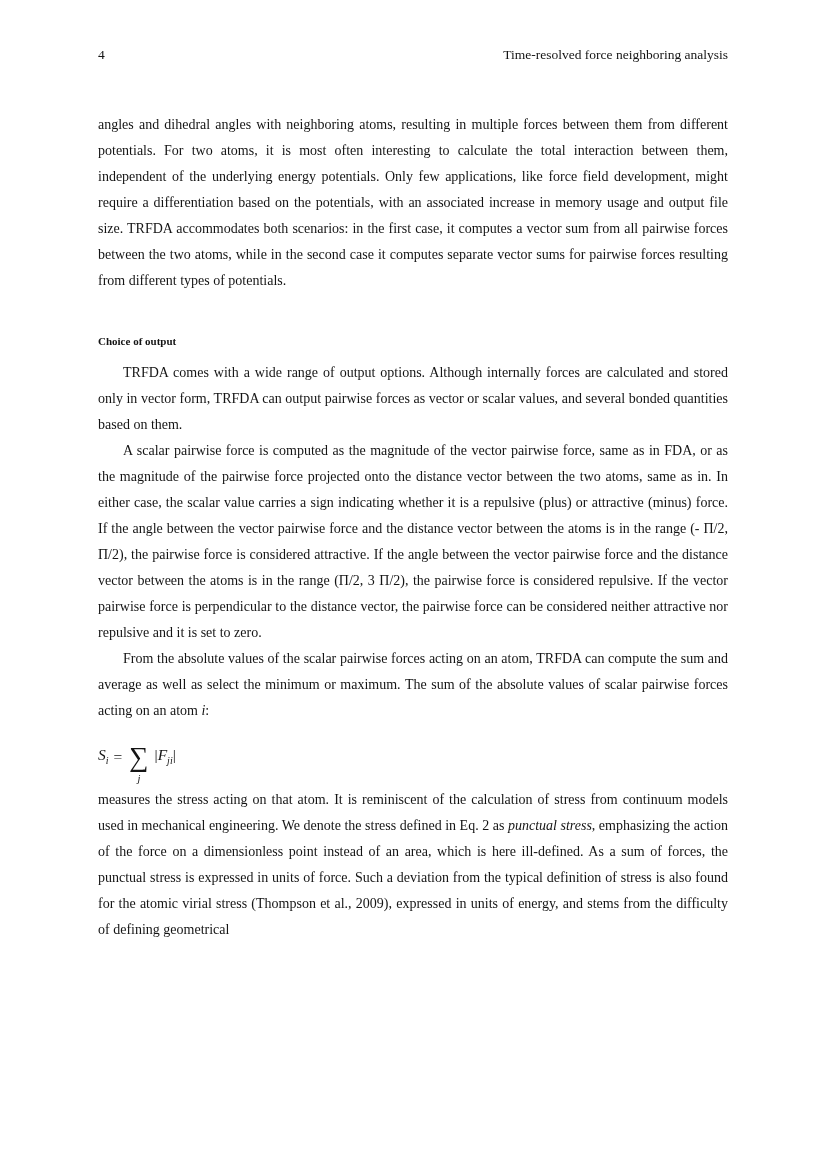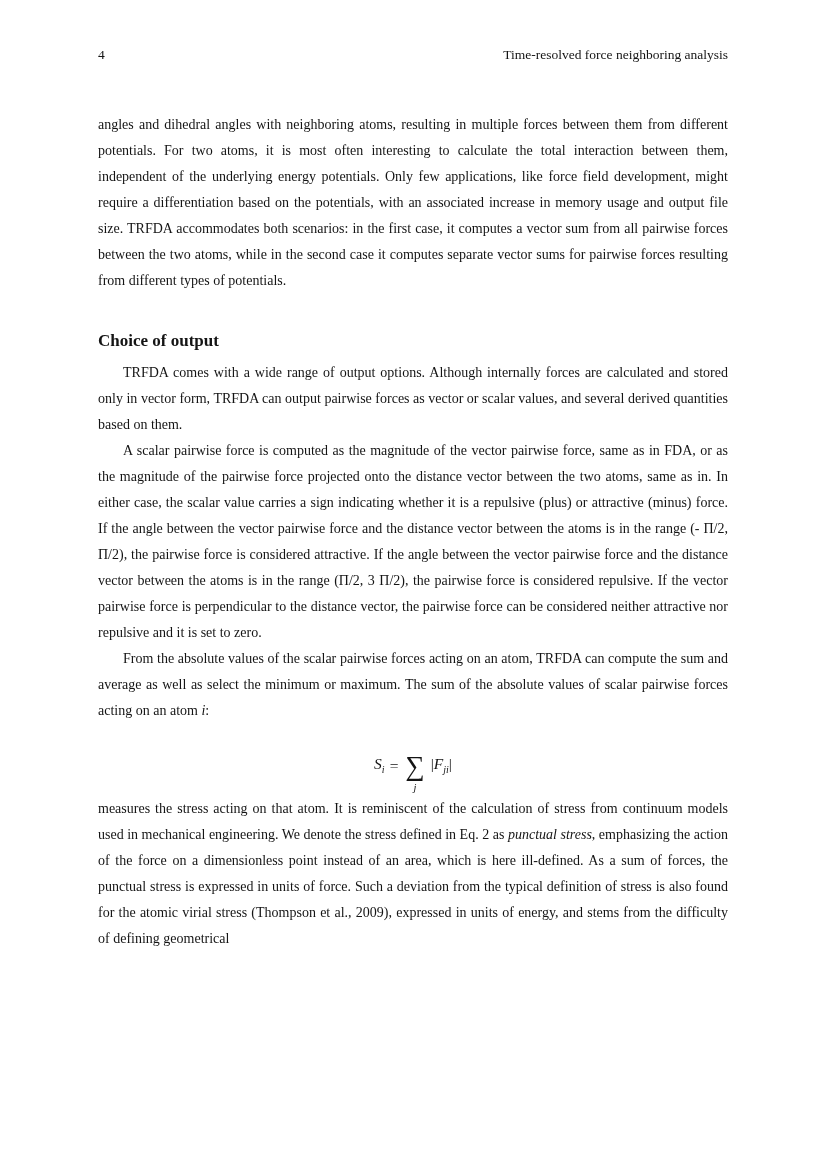--- a/index.html
+++ b/index.html
@@ -36,34 +36,33 @@
     text-align: justify;
   }
   .para {
     margin: 0;
     padding: 0;
   }
   .para.indent {
     text-indent: 25px;
   }
   .section-heading {
-    font-size: 17px;
+    font-size: 11px;
     font-weight: bold;
     line-height: 26px;
     margin: 34px 0 6px 0;
     text-align: left;
   }
   .italic-term {
     font-style: italic;
   }
   .equation {
     display: flex;
-    justify-content: center;
     align-items: center;
-    margin: 21px 0 10px 0;
+    margin: 12px 0 10px 0;
     font-size: 15.5px;
     line-height: 1;
   }
   .eq-var {
     font-style: italic;
   }
   .eq-sub {
     font-style: italic;
     font-size: 10px;
     vertical-align: -4px;
@@ -104,21 +103,21 @@
     <span>Time-resolved force neighboring analysis</span>
   </header>
 
   <main class="page-body">
 
     <p class="para">angles and dihedral angles with neighboring atoms, resulting in multiple forces between them from different potentials. For two atoms, it is most often interesting to calculate the total interaction between them, independent of the underlying energy potentials. Only few applications, like force field development, might require a differentiation based on the potentials, with an associated increase in memory usage and output file size. TRFDA accommodates both scenarios: in the first case, it computes a vector sum from all pairwise forces between the two atoms, while in the second case it computes separate vector sums for pairwise forces resulting from different types of potentials.</p>
 
 
     <h2 class="section-heading">Choice of output</h2>
 
-    <p class="para indent">TRFDA comes with a wide range of output options. Although internally forces are calculated and stored only in vector form, TRFDA can output pairwise forces as vector or scalar values, and several derived quantities based on them.</p>
+    <p class="para indent">TRFDA comes with a wide range of output options. Although internally forces are calculated and stored only in vector form, TRFDA can output pairwise forces as vector or scalar values, and several bonded quantities based on them.</p>
 
     <p class="para indent">A scalar pairwise force is computed as the magnitude of the vector pairwise force, same as in FDA, or as the magnitude of the pairwise force projected onto the distance vector between the two atoms, same as in. In either case, the scalar value carries a sign indicating whether it is a repulsive (plus) or attractive (minus) force. If the angle between the vector pairwise force and the distance vector between the atoms is in the range (- Π/2, Π/2), the pairwise force is considered attractive. If the angle between the vector pairwise force and the distance vector between the atoms is in the range (Π/2, 3 Π/2), the pairwise force is considered repulsive. If the vector pairwise force is perpendicular to the distance vector, the pairwise force can be considered neither attractive nor repulsive and it is set to zero.</p>
 
     <p class="para indent"><span>From the absolute values of the scalar pairwise forces acting on an atom, TRFDA can compute the sum and average as well as select the minimum or maximum. The sum of the absolute values of scalar pairwise forces acting on an atom </span><span class="italic-term">i</span><span>:</span></p>
 
     <div class="equation">
       <span class="eq-var"><span>S</span><sub class="eq-sub">i</sub></span>
       <span class="eq-rel">=</span>
       <span class="sum-block">
         <span class="sigma">∑</span>

